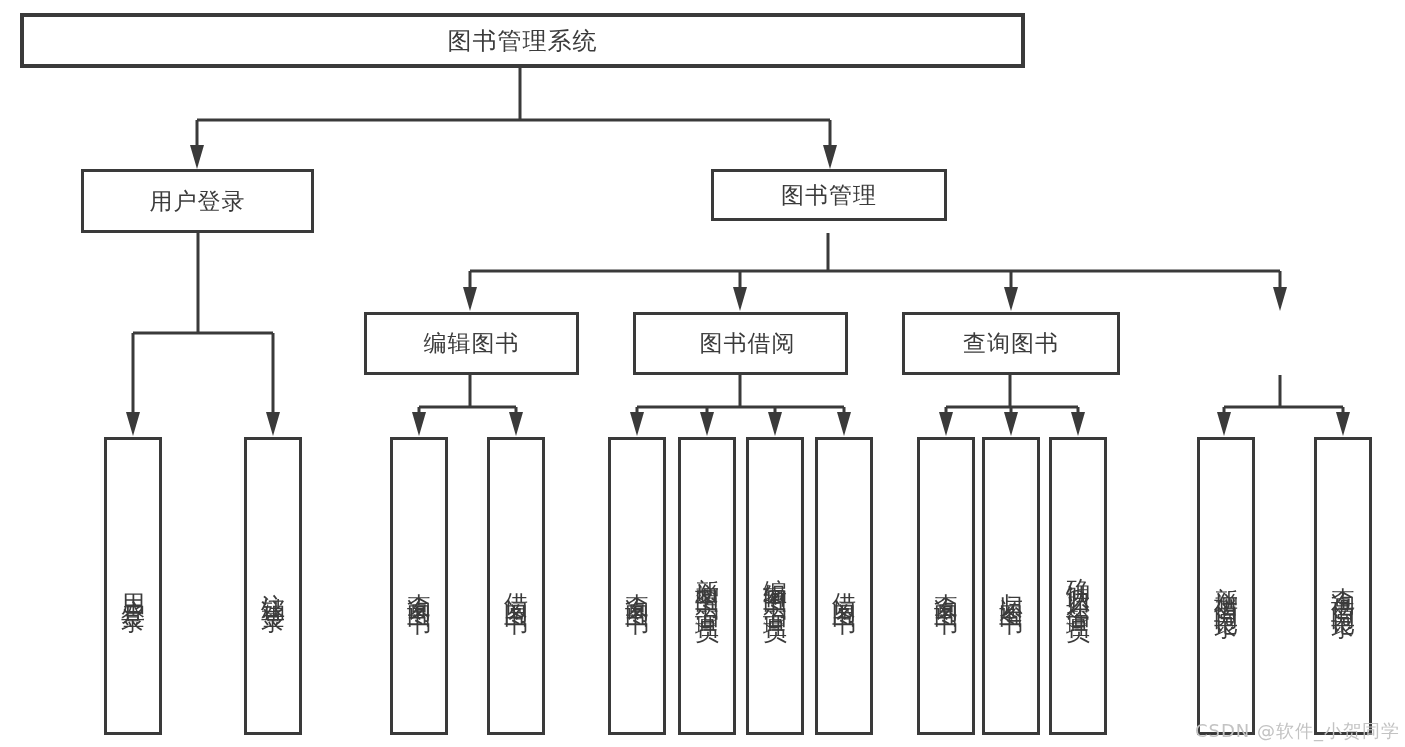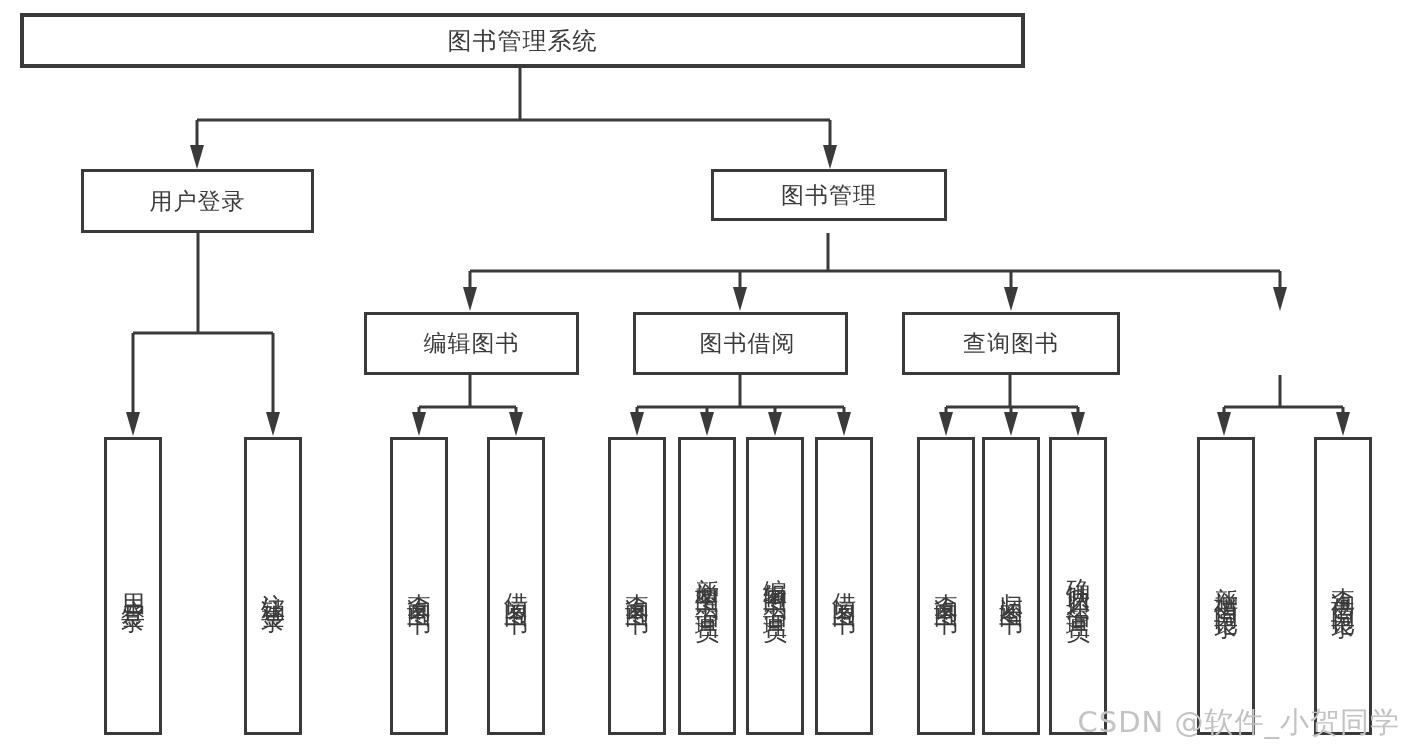--- a/index.html
+++ b/index.html
@@ -54,21 +54,21 @@
     writing-mode: vertical-rl;
     text-orientation: upright;
     font-size: 24px;
     letter-spacing: 6px;
     line-height: 1;
   }
   #watermark {
     position: absolute;
     right: 5px;
     bottom: 4px;
-    font-size: 29px;
+    font-size: 18px;
     color: var(--watermark, #c3c3c3);
     z-index: 5;
     letter-spacing: 1px;
     white-space: nowrap;
   }
 </style>
 </head>
 <body>
 
 <div id="canvas">

